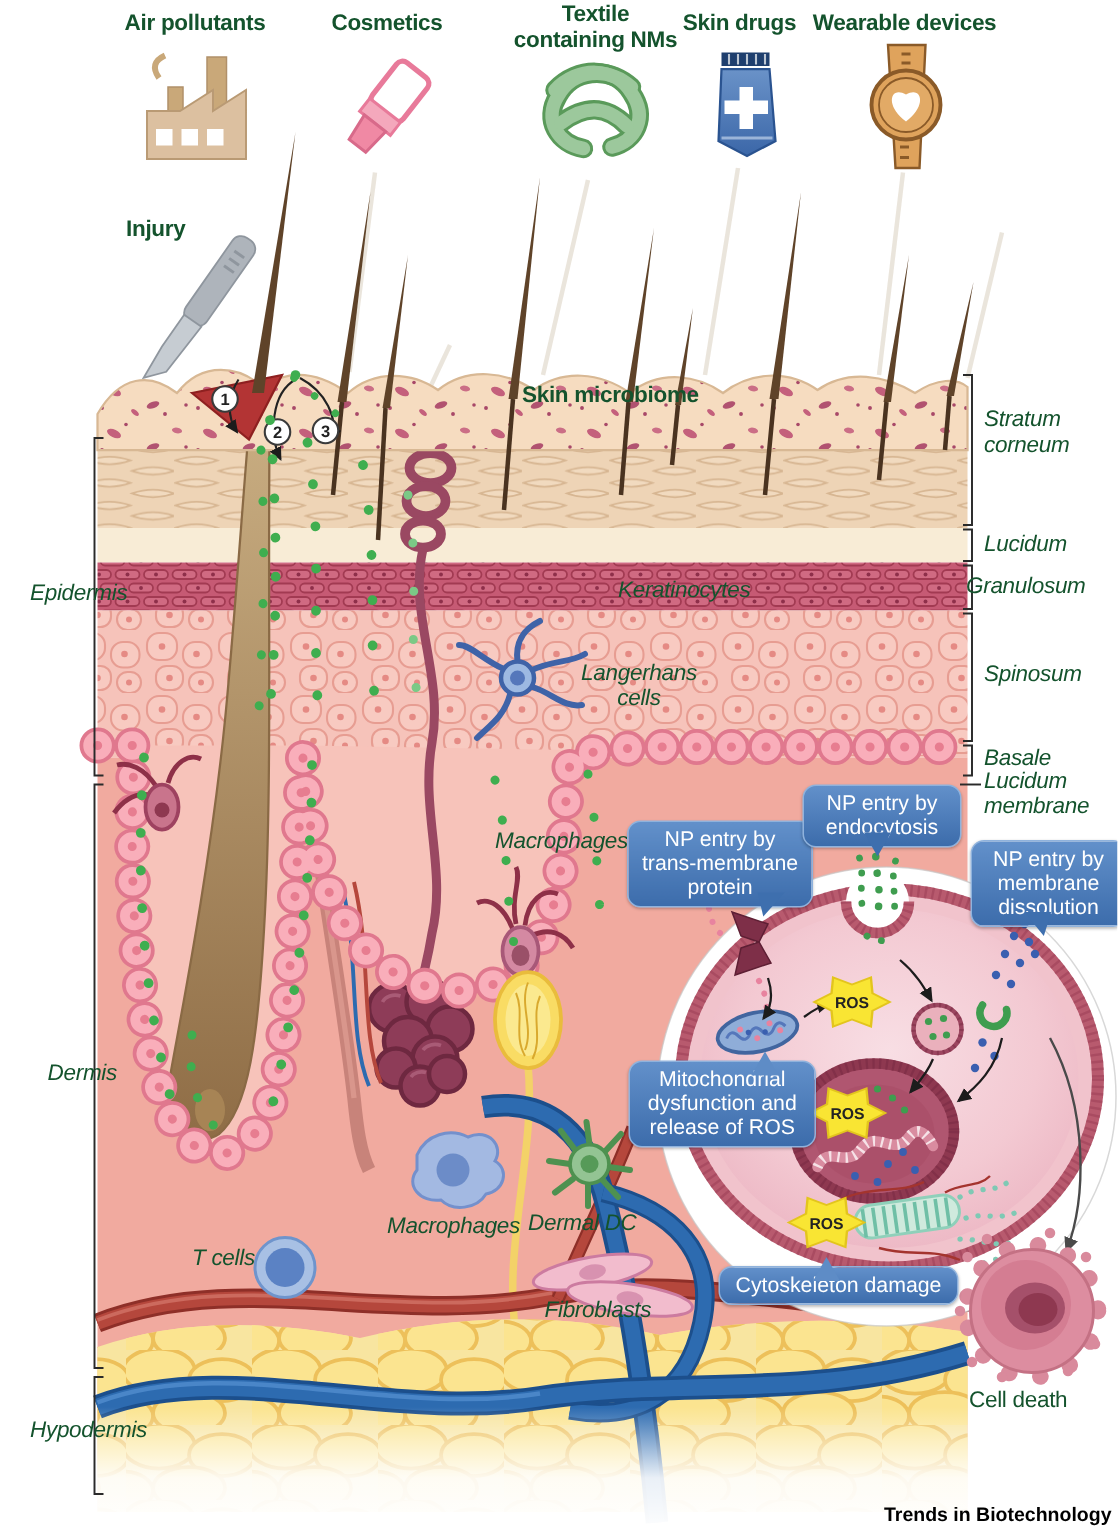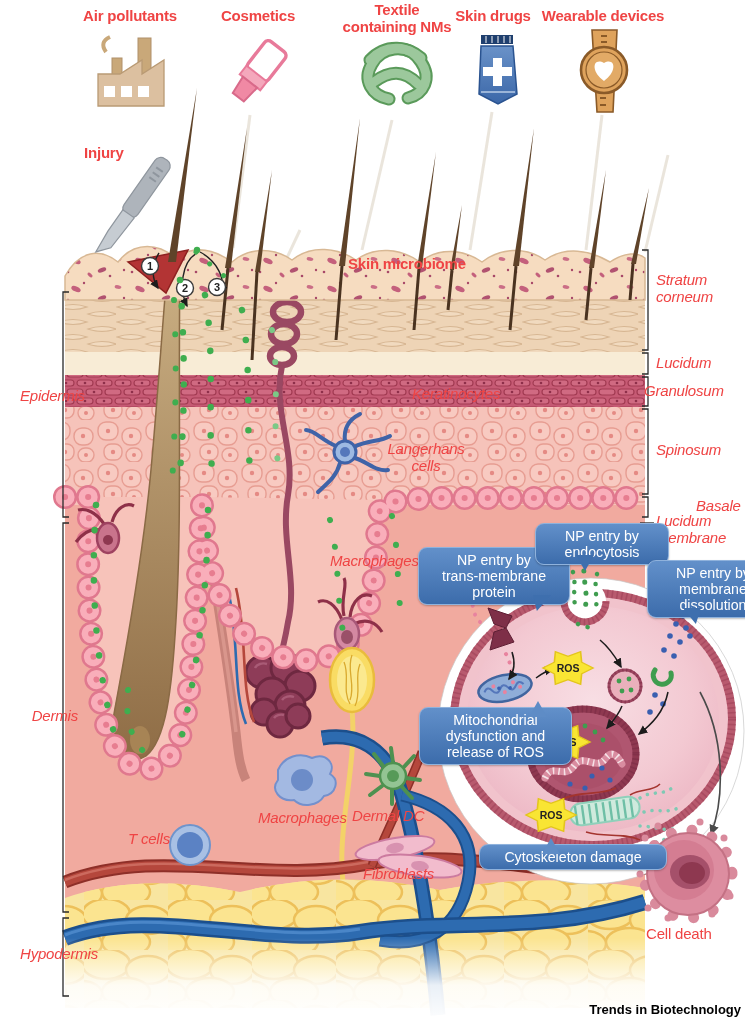--- a/index.html
+++ b/index.html
@@ -1,24 +1,24 @@
 <!DOCTYPE html>
 <html><head>
 <meta charset="utf-8">
 <style>
   html,body{margin:0;padding:0;background:#fff;}
   .stage{position:relative;width:745px;height:1024px;overflow:hidden;background:#fff;font-family:"Liberation Sans",sans-serif;}
   .stage svg.art{position:absolute;left:0;top:0;}
-  .lbl{position:absolute;color:#ef4444;font-size:15px;font-weight:600;line-height:1.12;letter-spacing:-.2px;white-space:pre-line;}
+  .lbl{position:absolute;color:#14532d;font-size:15px;font-weight:600;line-height:1.12;letter-spacing:-.2px;white-space:pre-line;}
   .ctr{text-align:center;}
   .rgt{text-align:right;padding-left:20px;}
   .it{font-style:italic;font-weight:400;}
   .callout{position:absolute;background:linear-gradient(180deg,#6290ca,#3c6cab);border:1px solid #8fb2dc;
            border-radius:9px;color:#fff;font-size:14.2px;line-height:1.13;text-align:center;
-           padding:4px 19px;box-shadow:0 1px 2px rgba(0,0,0,.25);}
+           padding:4px 5px;box-shadow:0 1px 2px rgba(0,0,0,.25);}
   .callout::after{content:"";position:absolute;width:0;height:0;border:9px solid transparent;}
   .c-trans::after{bottom:-16px;right:22px;border-top:16px solid #3e6fae;transform:skewX(-18deg);}
   .c-endo::after{bottom:-16px;left:40px;border-top:16px solid #3e6fae;}
   .c-diss::after{bottom:-16px;left:38px;border-top:16px solid #3e6fae;transform:skewX(14deg);}
   .c-mito::after{top:-16px;right:24px;border-bottom:16px solid #5e8cc6;}
   .c-cyto::after{top:-16px;left:62px;border-bottom:16px solid #5e8cc6;}
   .footer{position:absolute;right:4px;top:1002px;font-weight:bold;font-size:13px;color:#000;text-align:center;}
 </style>
 </head>
 <body>
@@ -541,21 +541,21 @@
 <div class="lbl" style="left:348px;top:256px">Skin microbiome</div>
 
 <div class="lbl it rgt" style="left:0;top:388px;width:58px">Epidermis</div>
 <div class="lbl it rgt" style="left:0;top:708px;width:58px">Dermis</div>
 <div class="lbl it rgt" style="left:0;top:946px;width:60px">Hypodermis</div>
 
 <div class="lbl it" style="left:656px;top:272px;width:84px">Stratum corneum</div>
 <div class="lbl it" style="left:656px;top:355px">Lucidum</div>
 <div class="lbl it" style="left:644px;top:383px">Granulosum</div>
 <div class="lbl it" style="left:656px;top:442px">Spinosum</div>
-<div class="lbl it" style="left:696px;top:498px">Basale</div>
+<div class="lbl it" style="left:656px;top:498px">Basale</div>
 <div class="lbl it" style="left:656px;top:513px;width:88px">Lucidum membrane</div>
 
 <div class="lbl it" style="left:412px;top:386px">Keratinocytes</div>
 <div class="lbl it ctr" style="left:382px;top:441px;width:88px">Langerhans cells</div>
 <div class="lbl it" style="left:330px;top:553px">Macrophages</div>
 <div class="lbl it" style="left:128px;top:831px">T cells</div>
 <div class="lbl it" style="left:258px;top:810px">Macrophages</div>
 <div class="lbl it" style="left:352px;top:808px">Dermal DC</div>
 <div class="lbl it" style="left:363px;top:866px">Fibroblasts</div>
 <div class="lbl" style="left:646px;top:926px;font-weight:400">Cell death</div>

